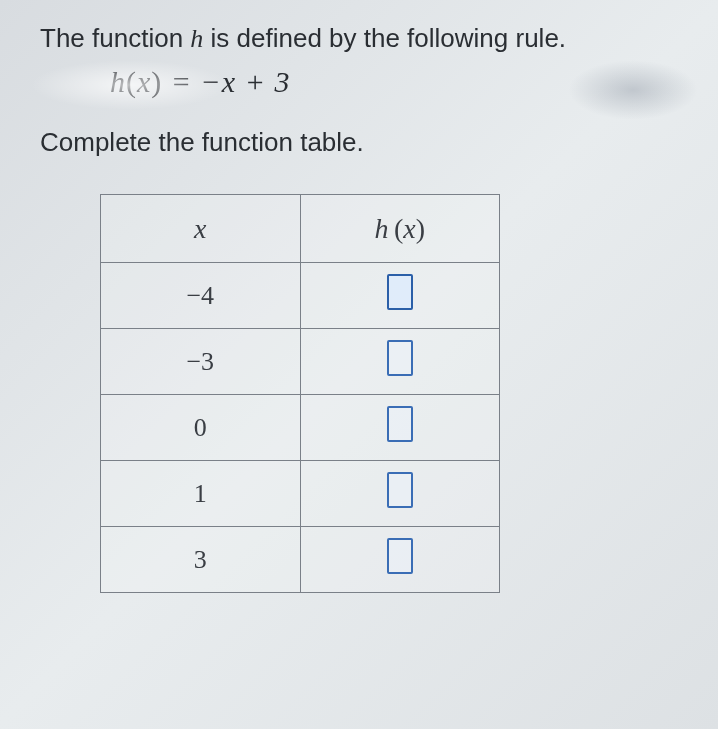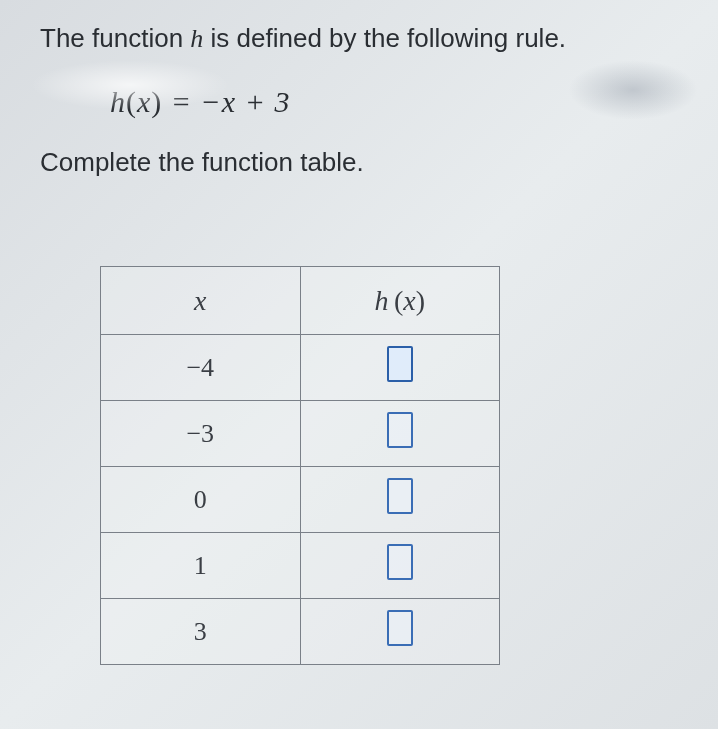--- a/index.html
+++ b/index.html
@@ -14,21 +14,21 @@
       font-family: Arial, Helvetica, sans-serif;
       color: #2a2e33;
       padding: 20px 40px;
       position: relative;
       overflow: hidden;
     }
     .prompt-line {
       font-size: 26px;
       font-weight: 500;
       color: #2a2e33;
-      margin-bottom: 28px;
+      margin-bottom: 8px;
       line-height: 1.4;
     }
     .italic {
       font-style: italic;
       font-family: 'Times New Roman', serif;
     }
     .equation {
       font-family: 'Times New Roman', serif;
       font-size: 30px;
       font-style: italic;
@@ -36,21 +36,21 @@
       margin: 0 0 28px 70px;
       letter-spacing: 1px;
     }
     .equation .paren {
       font-style: normal;
     }
     .instruction {
       font-size: 26px;
       font-weight: 500;
       color: #2a2e33;
-      margin-bottom: 88px;
+      margin-bottom: 36px;
     }
     .function-table {
       border-collapse: collapse;
       margin-left: 60px;
       width: 400px;
       background: rgba(255,255,255,0.15);
     }
     .function-table td, .function-table th {
       border: 1.5px solid #7a8088;
       text-align: center;

